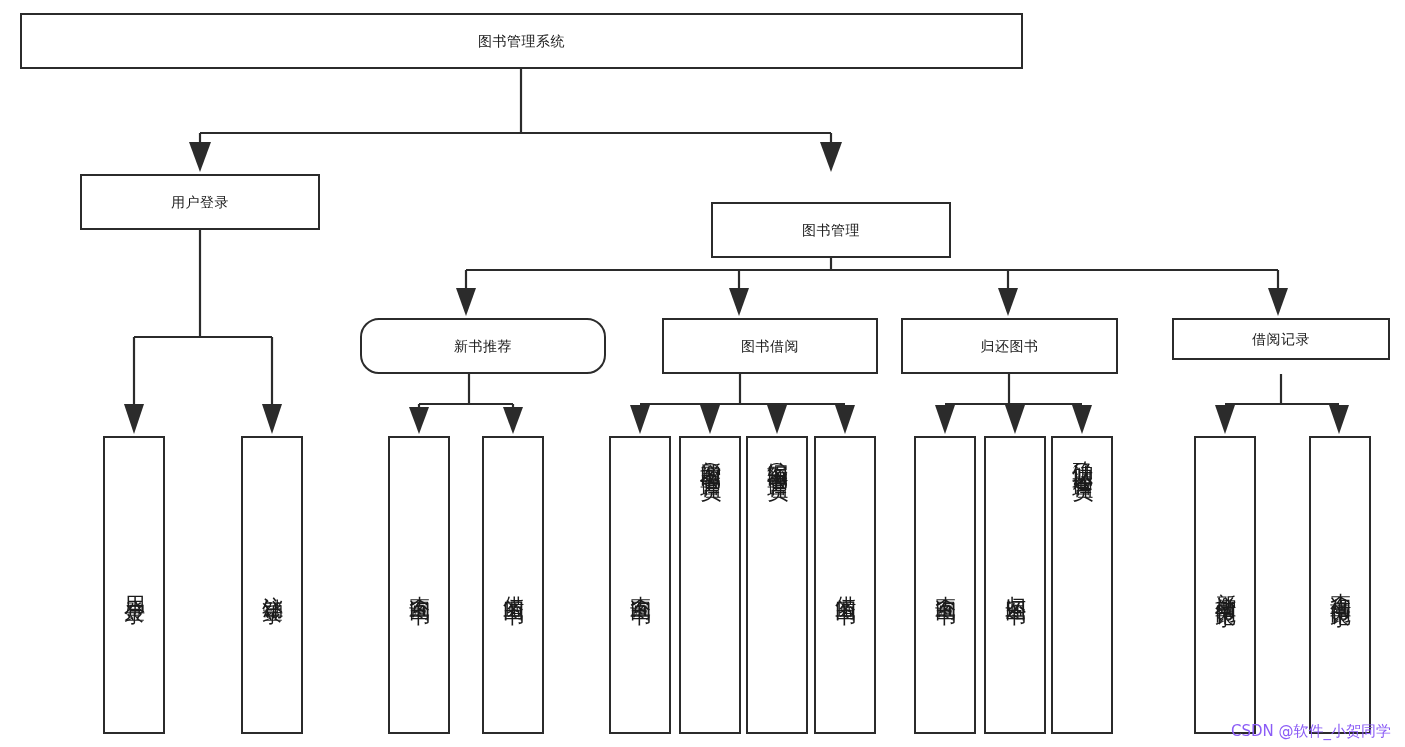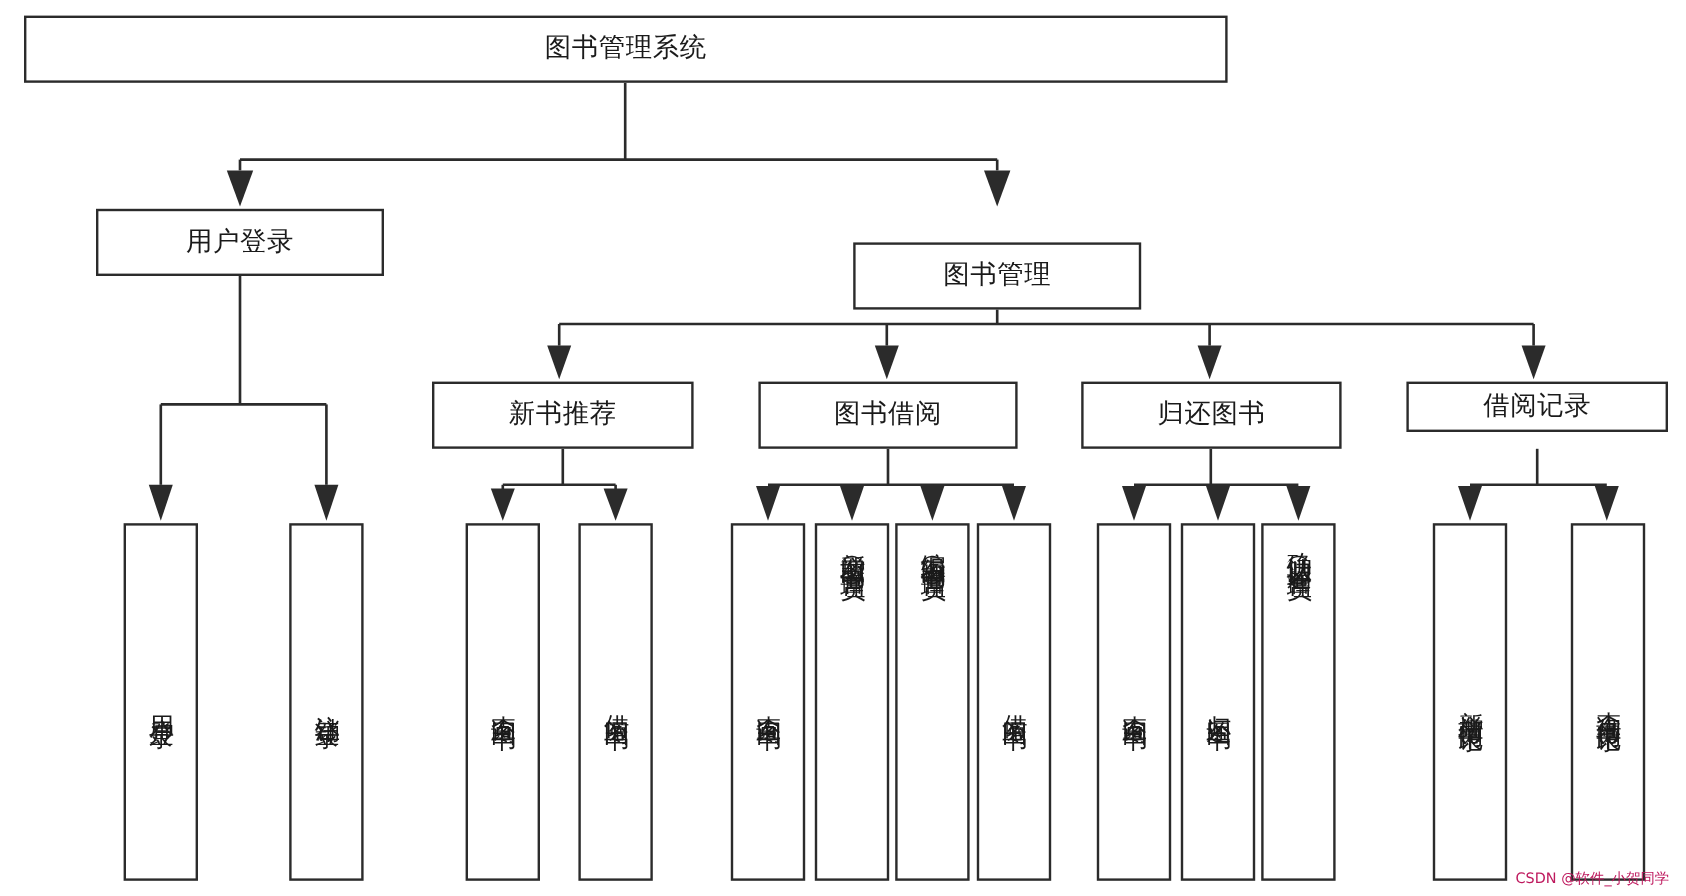--- a/index.html
+++ b/index.html
@@ -25,21 +25,21 @@
     position: absolute;
     box-sizing: border-box;
     background: #ffffff;
     border: 2.2px solid #2b2b2b;
     display: flex;
     align-items: center;
     justify-content: center;
   }
   .node-label {
     color: #1a1a1a;
-    font-size: 22px;
+    font-size: 14px;
     line-height: 1.05;
     letter-spacing: 0.5px;
     white-space: nowrap;
     font-family: "DejaVu Sans", "Liberation Sans", sans-serif;
   }
   .node-box.vertical {
     align-items: flex-start;
     justify-content: center;
     padding-top: 6px;
   }
@@ -68,22 +68,22 @@
     stroke-width: 2.2;
     fill: none;
   }
   .arrow-head {
     fill: #2b2b2b;
   }
   #watermark {
     position: absolute;
     right: 14px;
     bottom: 6px;
-    color: #be185d;
-    font-size: 12px;
+    color: #8b5cf6;
+    font-size: 15px;
     font-family: "DejaVu Sans", "Liberation Sans", sans-serif;
     white-space: nowrap;
     user-select: none;
   }
 </style>
 </head>
 <body>
 
 <div id="diagram-root">
 
@@ -149,24 +149,24 @@
     <span class="node-label">图书管理系统</span>
   </div>
 
   <div class="node-box" style="left:80px; top:174px; width:240px; height:56px;">
     <span class="node-label">用户登录</span>
   </div>
   <div class="node-box" style="left:711px; top:174px; width:240px; height:56px;margin-top:28px;">
     <span class="node-label">图书管理</span>
   </div>
 
-  <div class="node-box" style="left:360px; top:318px; width:218px; height:56px;">
+  <div class="node-box" style="left:360px; top:318px; width:246px; height:56px;border-radius:19px;">
     <span class="node-label">新书推荐</span>
   </div>
-  <div class="node-box" style="left:632px; top:318px; width:216px; height:56px;">
+  <div class="node-box" style="left:662px; top:318px; width:216px; height:56px;">
     <span class="node-label">图书借阅</span>
   </div>
   <div class="node-box" style="left:901px; top:318px; width:217px; height:56px;">
     <span class="node-label">归还图书</span>
   </div>
   <div class="node-box" style="left:1172px; top:318px; width:218px; height:42px;">
     <span class="node-label">借阅记录</span>
   </div>
 
   <div class="node-box vertical middled" style="left:103px; top:436px; width:62px; height:298px;">

